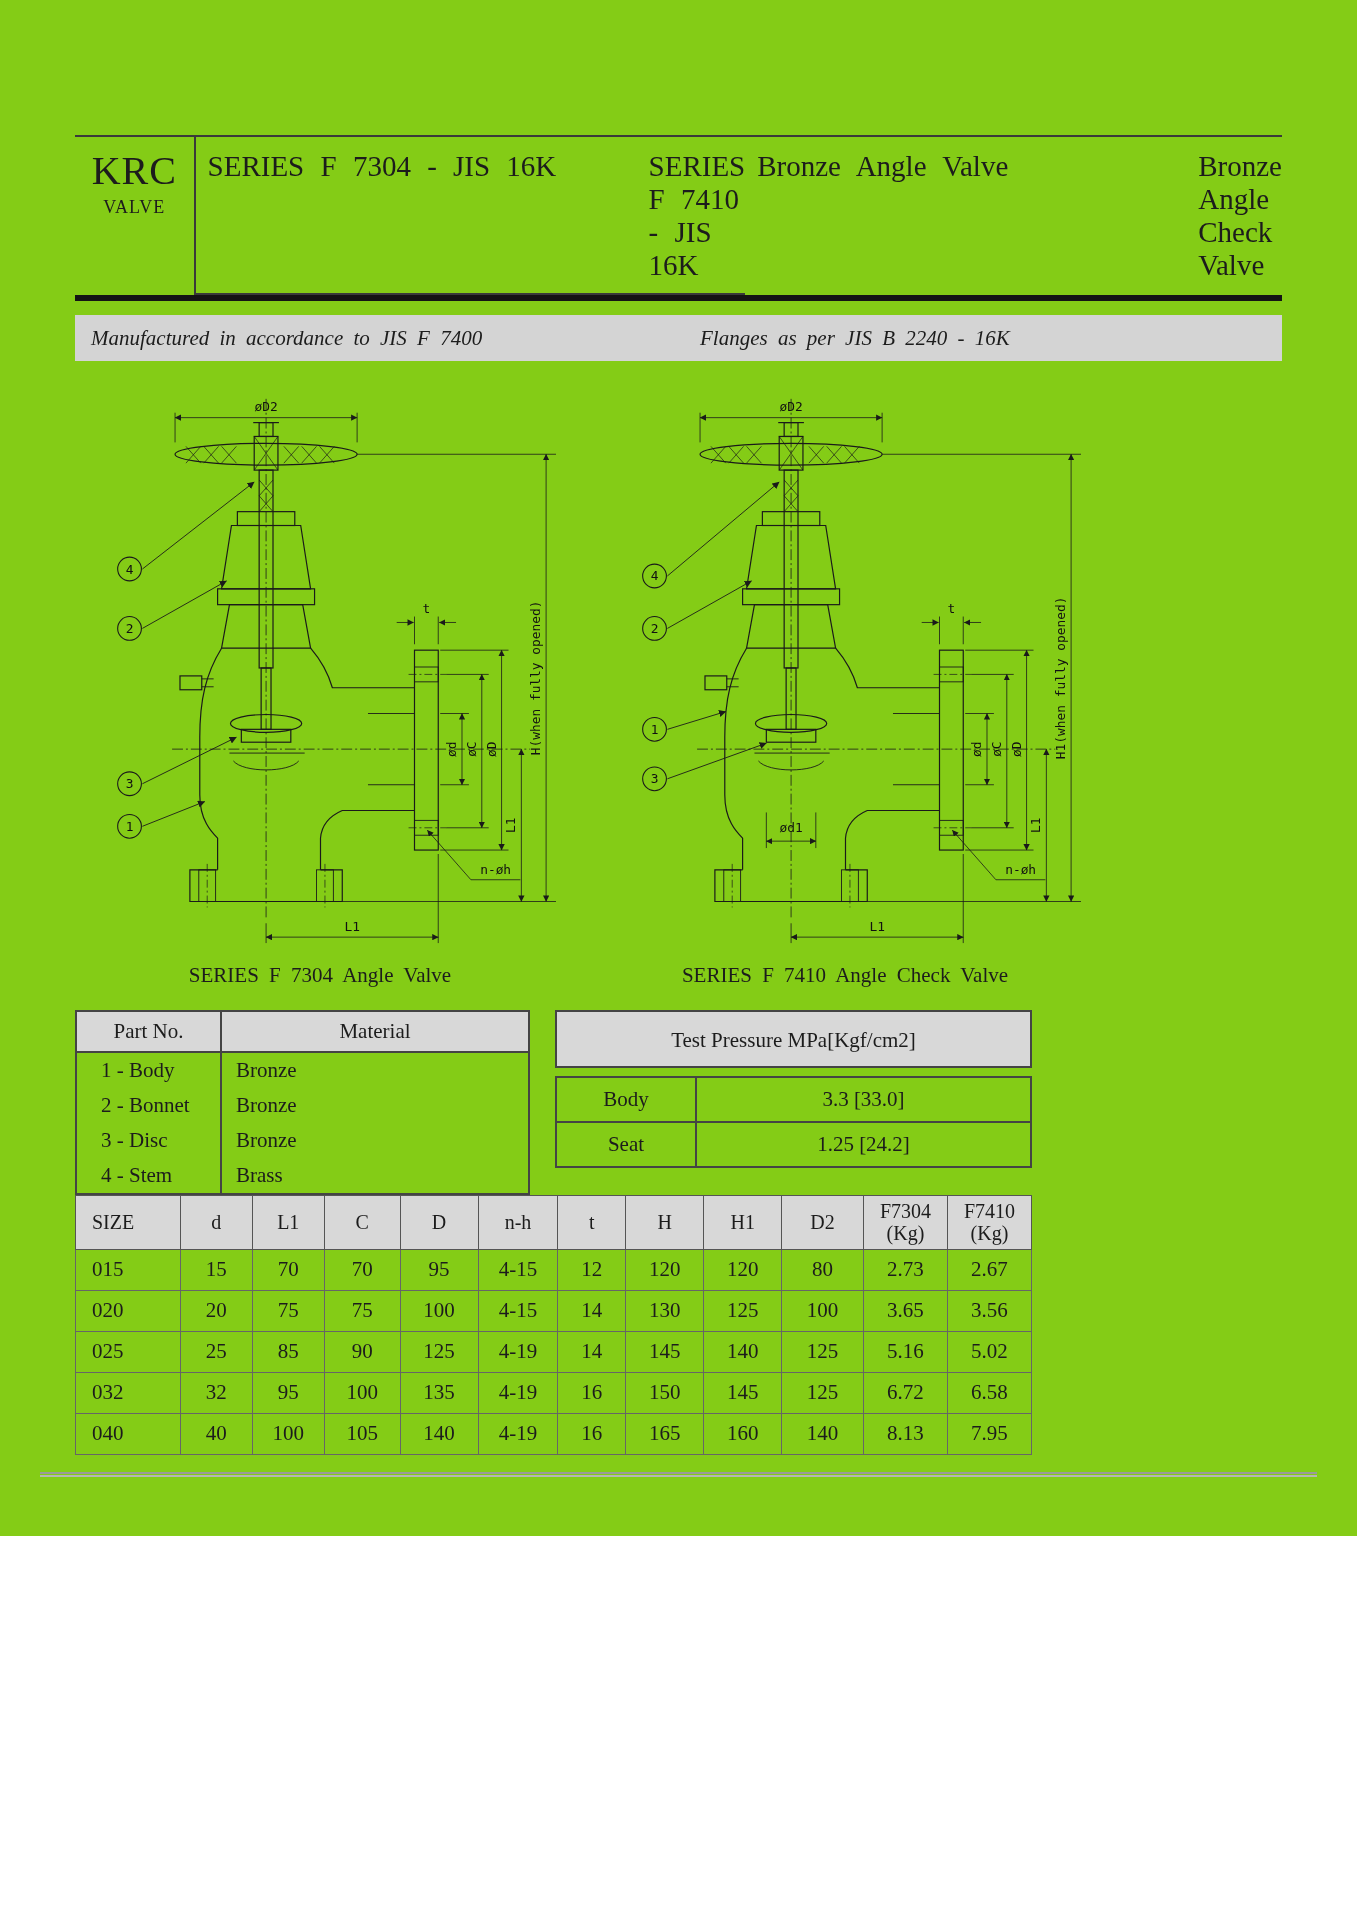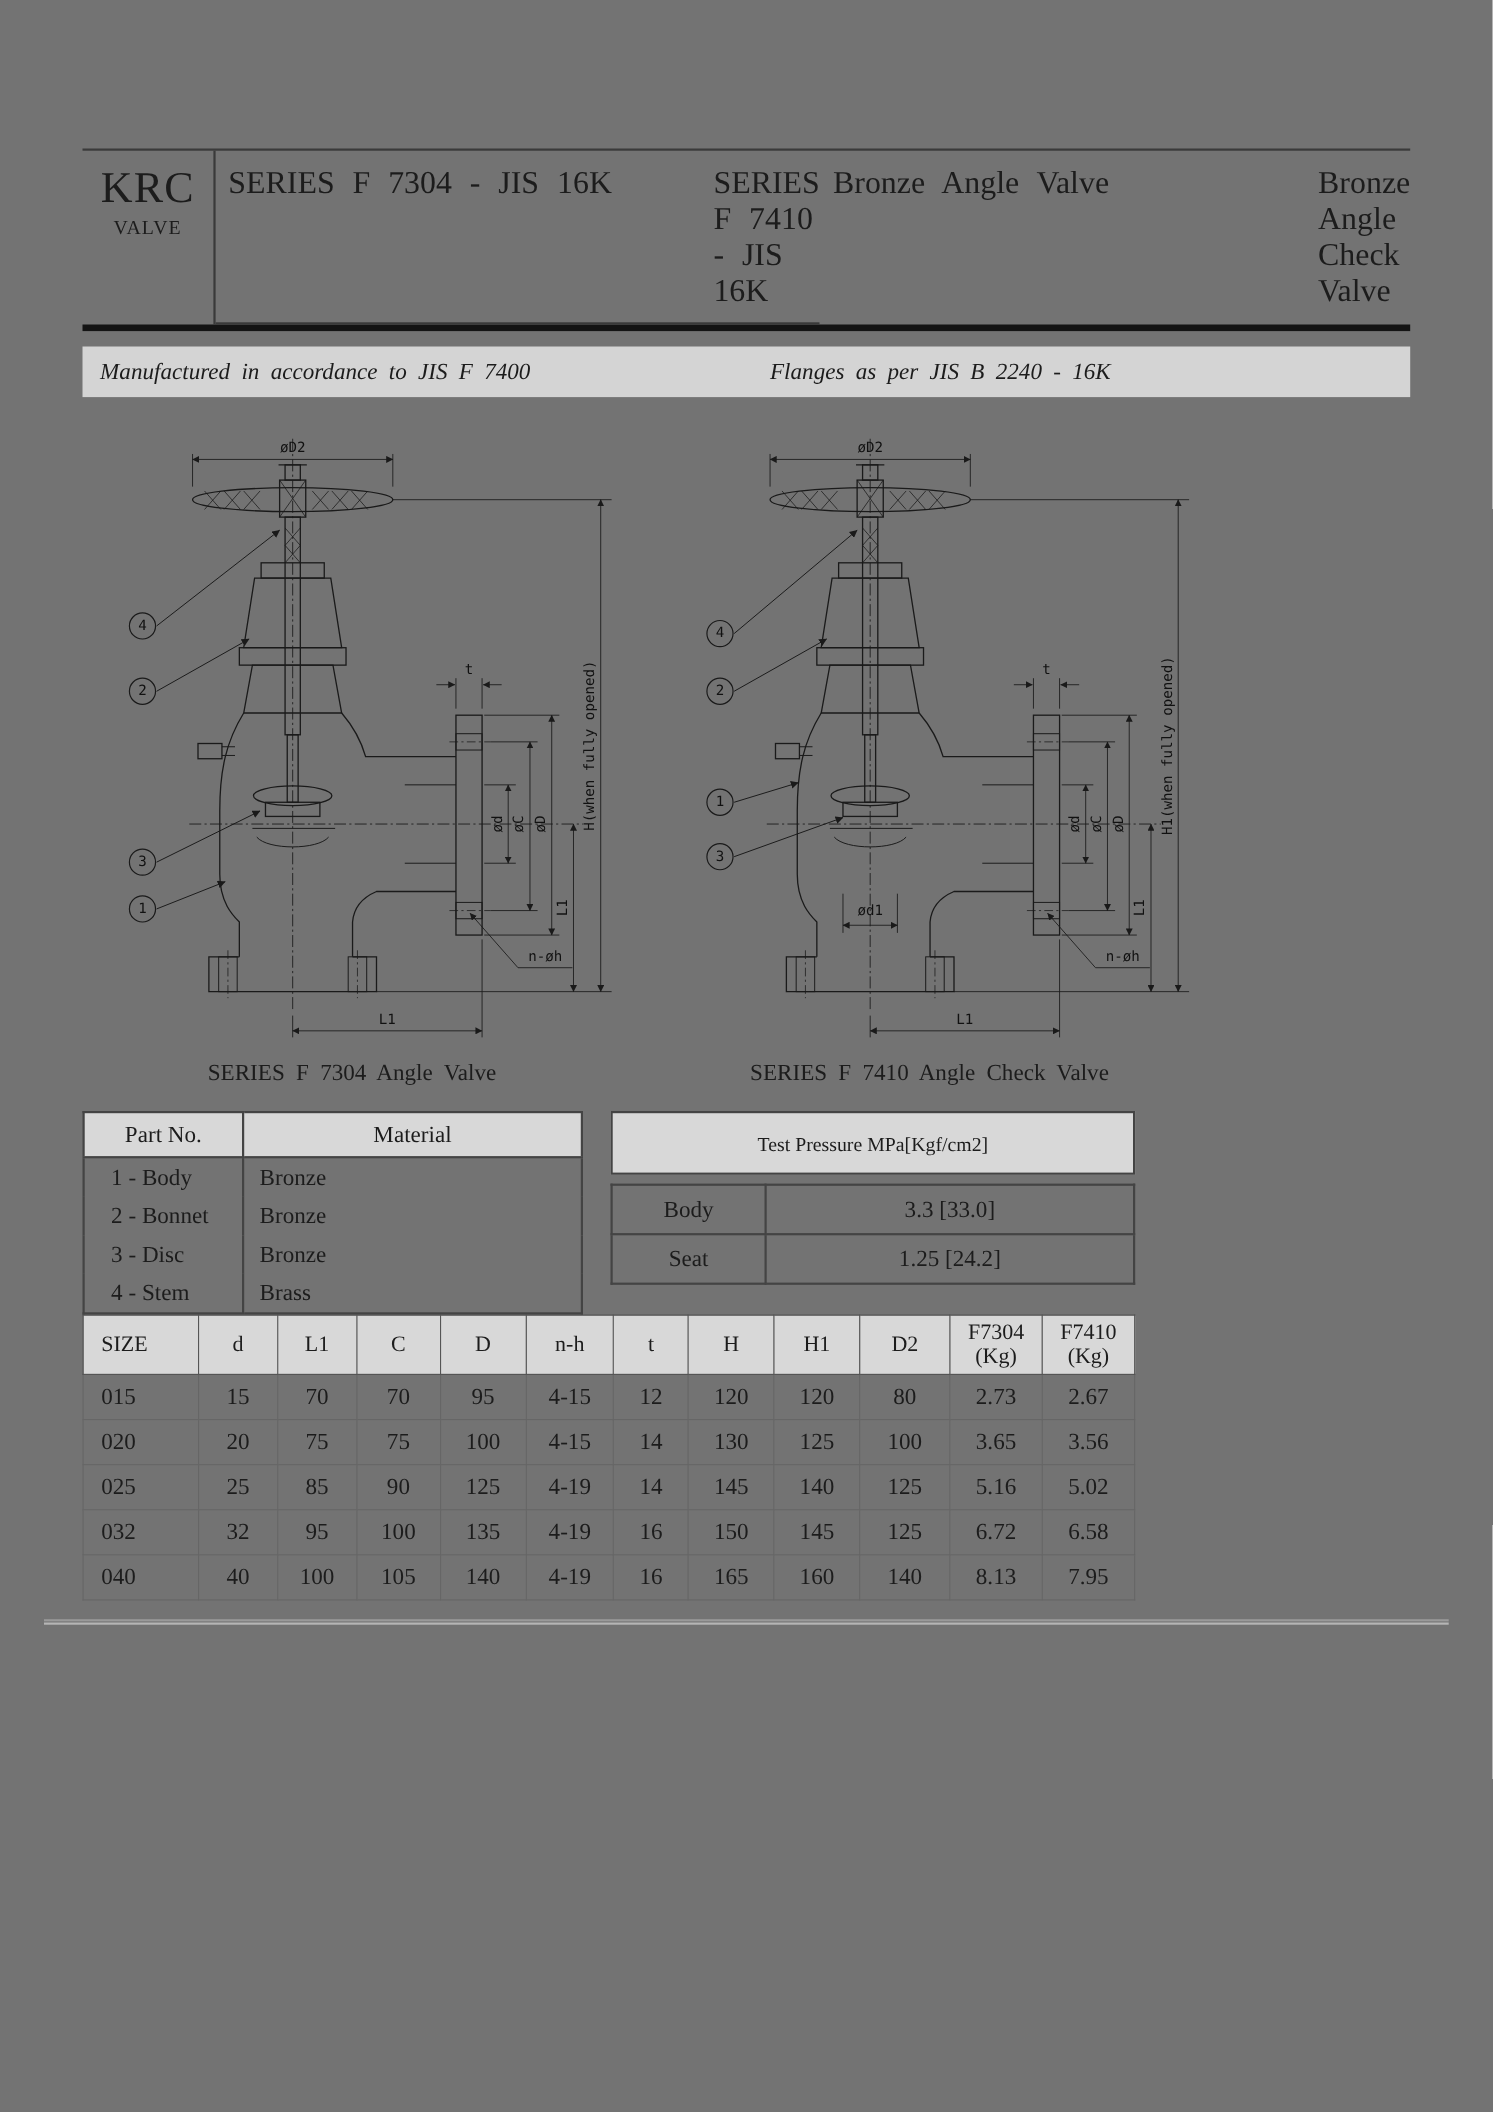--- a/index.html
+++ b/index.html
@@ -1,18 +1,18 @@
 <!DOCTYPE html>
 <html><head>
 <meta charset="utf-8">
 <style>
   * { box-sizing: border-box; }
   html,body { margin:0; padding:0; background:#ffffff; }
   body { width:1357px; height:1920px; position:relative; font-family:"Liberation Serif", serif; color:#1c1c1c; }
-  .page { position:relative; width:1357px; height:1920px; overflow:hidden; background:#737373; }
+  .page { position:relative; width:1357px; height:1536px; overflow:hidden; background:#84cc16; }
   .content { position:absolute; left:75px; top:0; width:1207px; padding-top:135px; }
 
   
   .header { display:flex; border-top:2px solid #3a3a3a; border-bottom:6px solid #141414; }
   .logo { width:131px; border-right:2px solid #3a3a3a; text-align:center; padding:14px 0 8px 0; }
   .logo .krc { font-size:40px; letter-spacing:1px; line-height:1; }
   .logo .valve { font-size:18px; letter-spacing:1px; margin-top:6px; }
   .title-cols { flex:1; display:flex; flex-direction:row; }
   .title-row { display:flex; }
   .title-row.top { border-bottom:2px solid #3a3a3a; }
@@ -36,21 +36,21 @@
   
   .tables-row { display:flex; margin-top:22px; }
   table { border-collapse:collapse; }
   .parts { width:455px; font-size:21px; border:2px solid #444; }
   .parts th { background:#d8d8d8; border-bottom:2px solid #444; font-weight:normal; padding:7px 6px; }
   .parts th:first-child, .parts td:first-child { width:145px; border-right:2px solid #444; }
   .parts td { padding:5px 14px; text-align:left; height:33px; }
   .parts td:first-child { padding-left:24px; }
 
   .press-wrap { margin-left:25px; width:477px; }
-  .press-title { border:2px solid #444; background:#d8d8d8; height:58px; line-height:56px; text-align:center; font-size:18px; }
+  .press-title { border:2px solid #444; background:#d8d8d8; height:58px; line-height:56px; text-align:center; font-size:21px; }
   .press { width:477px; font-size:21px; margin-top:8px; }
   .press td { border:2px solid #444; text-align:center; height:45px; }
   .press td:first-child { width:140px; }
 
   
   .dims { width:957px; font-size:21px; border:1.5px solid #444;padding-left:45px; }
   .dims th { background:#d8d8d8; border:1px solid #555; font-weight:normal; padding:4px 2px; white-space:pre-line; line-height:1.12; font-size:20px; height:52px; }
   .dims td { border:1px solid #666; text-align:center; height:41px; }
   .dims td:first-child, .dims th:first-child { text-align:left; padding-left:16px; }
 

